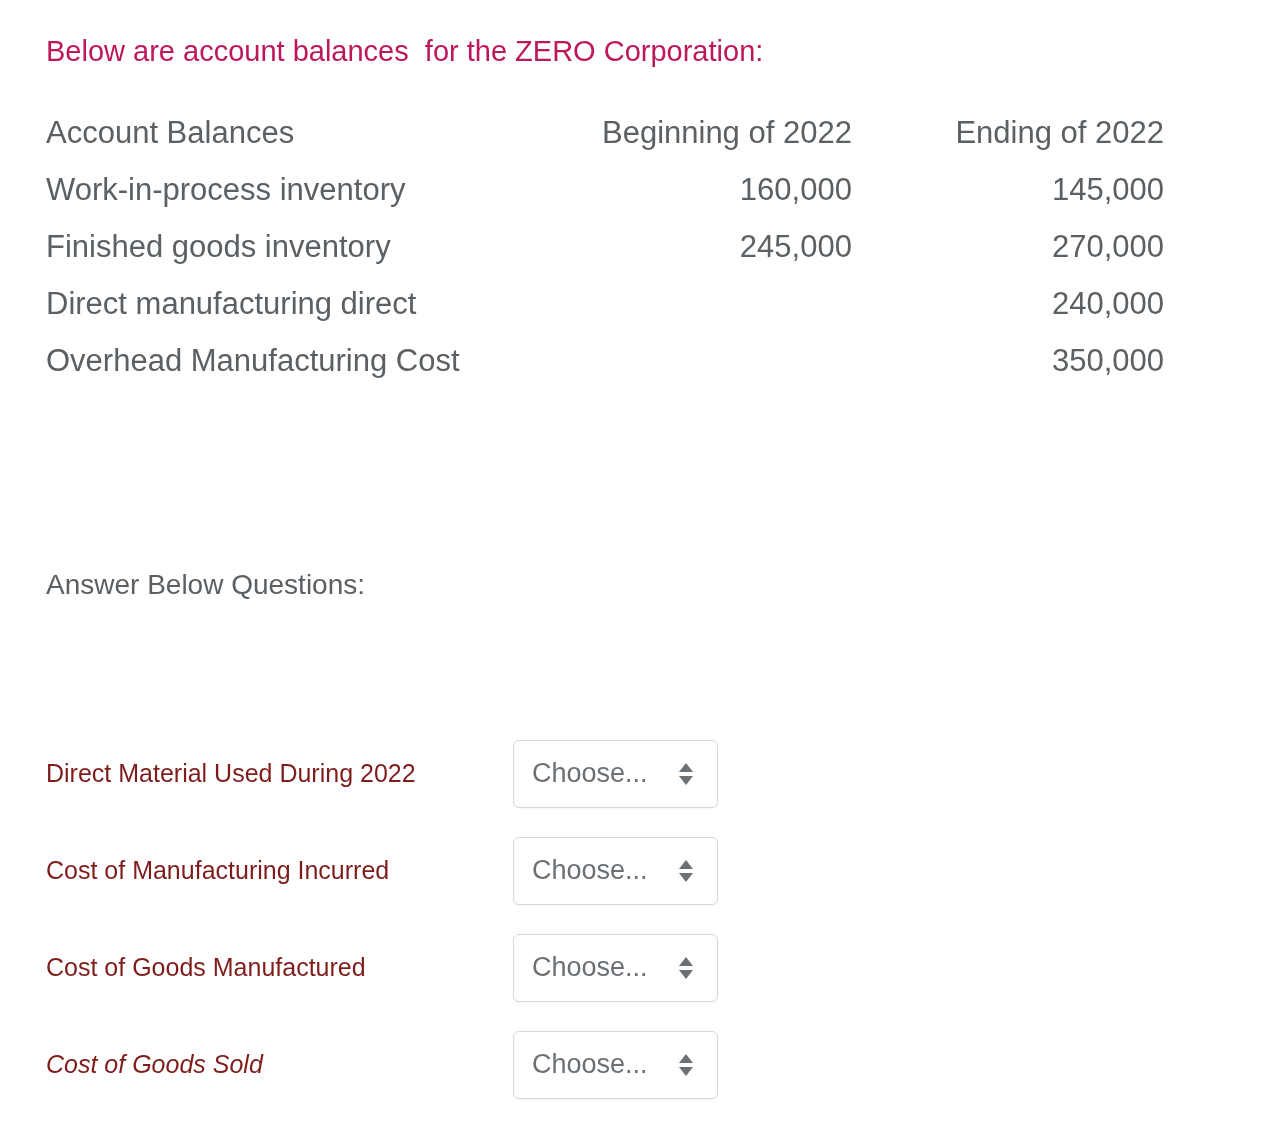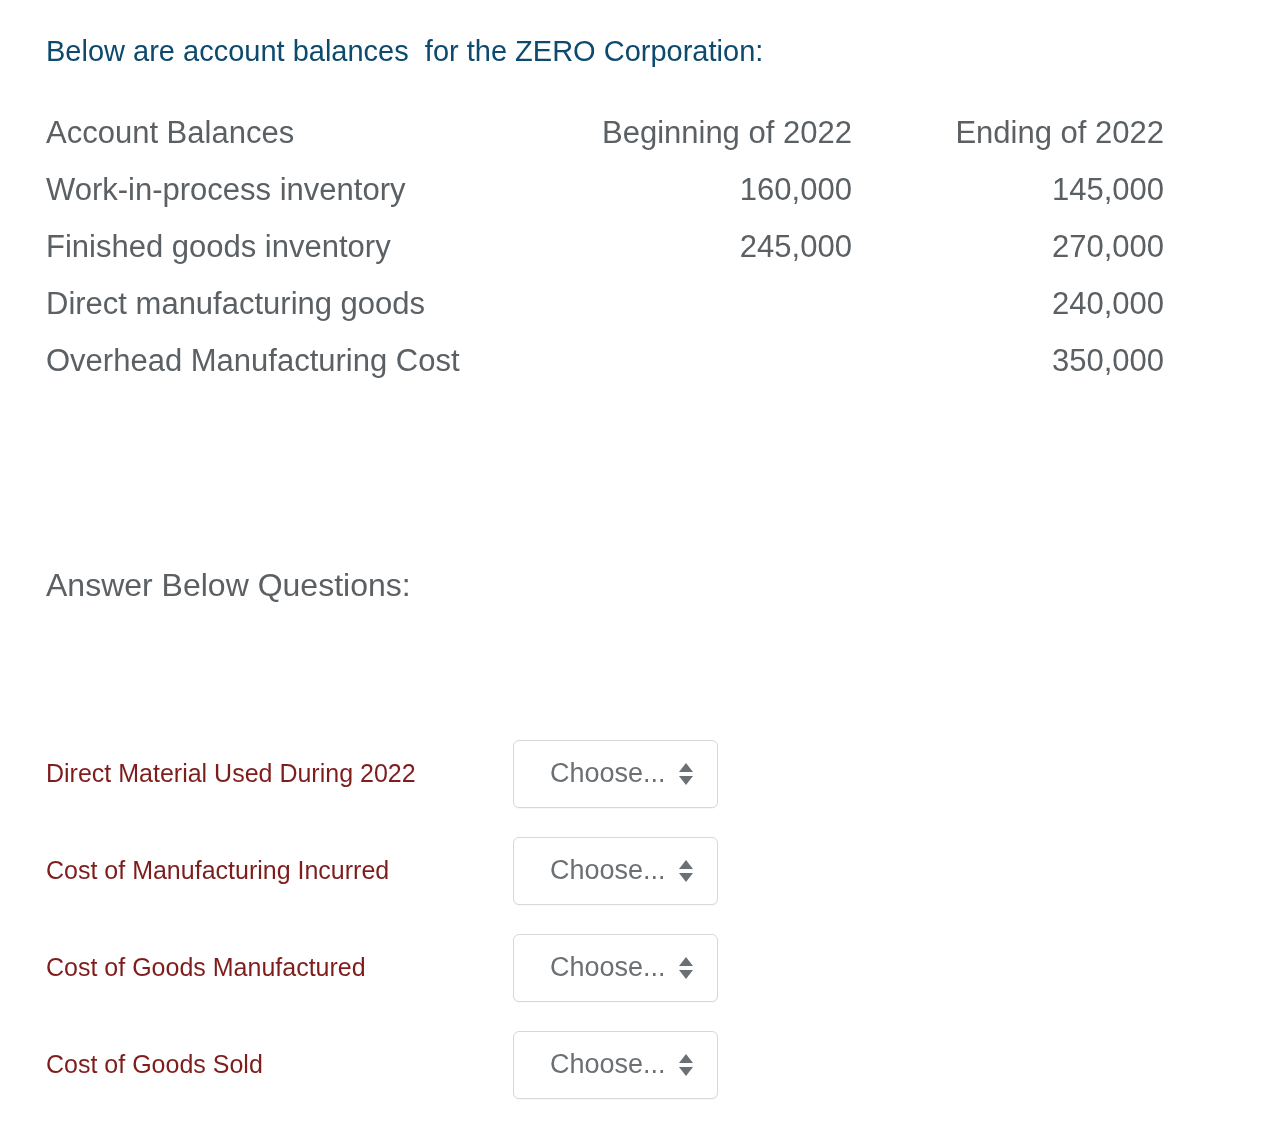--- a/index.html
+++ b/index.html
@@ -19,21 +19,21 @@
     width: 1284px;
     height: 1127px;
     padding: 0;
   }
   .intro {
     position: absolute;
     left: 46px;
     top: 30px;
     font-size: 29px;
     line-height: 42px;
-    color: #0c4a6e;
+    color: #be185d;
     white-space: pre;
     text-align: right;
   }
   table.balances {
     position: absolute;
     left: 46px;
     top: 104px;
     border-collapse: collapse;
     width: 1170px;
   }
@@ -56,21 +56,21 @@
   }
   table.balances td.num-end {
     text-align: right;
     width: 310px;
     padding-right: 52px;
   }
   .answer-head {
     position: absolute;
     left: 46px;
     top: 565px;
-    font-size: 32px;
+    font-size: 28px;
     line-height: 40px;
     color: #5b6064;
   }
   .qlist {
     position: absolute;
     left: 46px;
     top: 725px;
     width: 1100px;
   }
   .qrow {
@@ -80,39 +80,38 @@
   }
   .qrow .qlabel {
     font-size: 25px;
     color: #7f1d1d;
     white-space: nowrap;
     margin-right: 12px;
   }
   .qrow.r1 .qlabel { width: 455px; }
   .qrow.r2 .qlabel { width: 455px; }
   .qrow.r3 .qlabel { width: 455px; }
-  .qrow.r4 .qlabel { width: 455px; }
+  .qrow.r4 .qlabel { width: 455px; font-style: italic; }
   .select-box {
     position: relative;
     box-sizing: border-box;
     width: 205px;
     height: 68px;
     border: 1px solid #d6d8da;
     border-radius: 6px;
     background: #ffffff;
     display: flex;
     align-items: center;
     padding-left: 18px;
     box-shadow: 0 1px 1px rgba(0,0,0,0.03);
   }
   .select-box .sel-text {
     font-size: 27px;
     color: #6b7075;
     white-space: nowrap;
-    margin-left: 18px;
   }
   .select-box .arrows {
     position: absolute;
     right: 24px;
     top: 50%;
     transform: translateY(-50%);
     display: flex;
     flex-direction: column;
     align-items: center;
     line-height: 0;
@@ -149,21 +148,21 @@
         <td class="label">Work-in-process inventory</td>
         <td class="num-beg">160,000</td>
         <td class="num-end">145,000</td>
       </tr>
       <tr>
         <td class="label">Finished goods inventory</td>
         <td class="num-beg">245,000</td>
         <td class="num-end">270,000</td>
       </tr>
       <tr>
-        <td class="label">Direct manufacturing goods</td>
+        <td class="label">Direct manufacturing direct</td>
         <td class="num-beg"></td>
         <td class="num-end">240,000</td>
       </tr>
       <tr>
         <td class="label">Overhead Manufacturing Cost</td>
         <td class="num-beg"></td>
         <td class="num-end">350,000</td>
       </tr>
     </tbody>
   </table>

